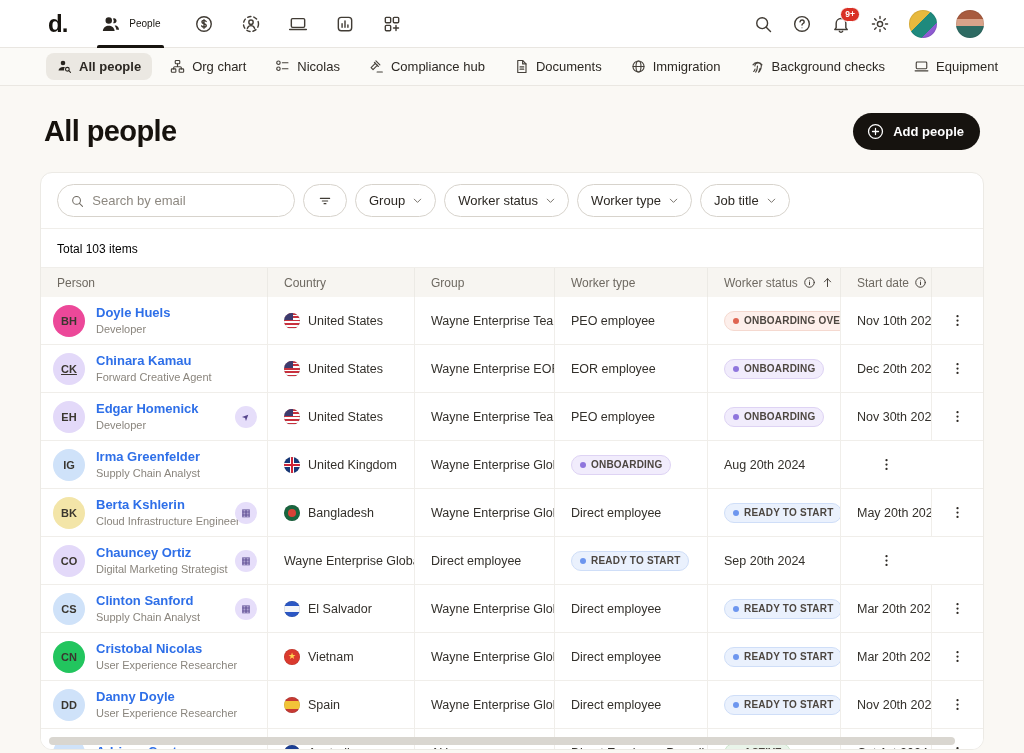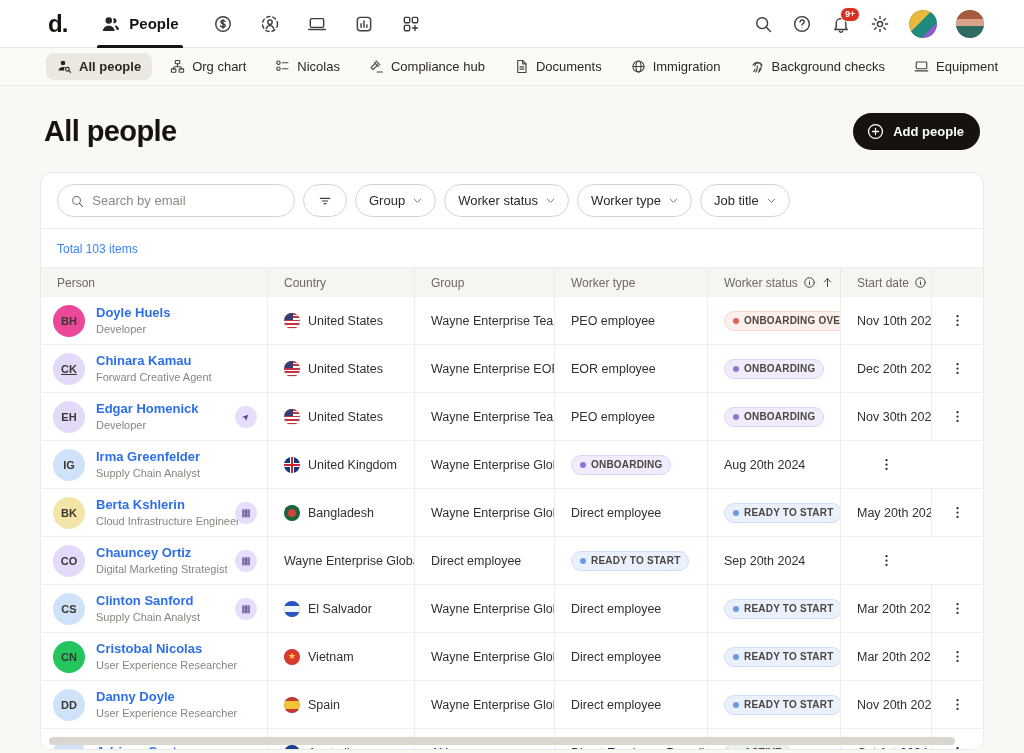--- a/index.html
+++ b/index.html
@@ -6,21 +6,21 @@
   html,body { width:1024px; height:753px; overflow:hidden; }
   body { font-family:"Liberation Sans", sans-serif; background:#faf8f4; color:#17140f; }
   svg { display:block; }
   .ic { width:20px; height:20px; stroke:#413c35; stroke-width:1.7; fill:none; stroke-linecap:round; stroke-linejoin:round; }
   .ics { width:15px; height:15px; stroke:#45403a; stroke-width:1.5; fill:none; stroke-linecap:round; stroke-linejoin:round; flex:none; }
 
   
   .topnav { height:48px; background:#fff; border-bottom:1px solid #e9e6e1; display:flex; align-items:center; padding:0 40px 0 48px; }
   .logo { font-size:24px; font-weight:800; letter-spacing:-1px; margin-right:30px; cursor:pointer; }
   .module { display:flex; align-items:center; gap:8px; height:48px; position:relative; padding:0 4px; cursor:pointer; }
-  .module-label { font-size:15px; font-weight:700; }
+  .module-label { font-size:10px; font-weight:400; }
   .module.active::after { content:''; position:absolute; left:0; right:0; bottom:0; height:3px; background:#17140f; border-radius:2px 2px 0 0; }
   .mod-icons { display:flex; align-items:center; gap:27px; margin-left:30px; }
   .mod-icons > div { cursor:pointer; }
   .topnav-right { margin-left:auto; display:flex; align-items:center; gap:19px; }
   .topnav-right > div { cursor:pointer; }
   .bell-wrap { position:relative; }
   .notif-badge { position:absolute; top:-7px; right:-9px; background:#d93025; color:#fff; font-size:8.5px; font-weight:700; line-height:1; border-radius:9px; padding:2.5px 4px; border:1.5px solid #fff; }
   .avatar-round { width:28px; height:28px; border-radius:50%; }
   .org-avatar { background:linear-gradient(135deg,#e8b93d 0 42%,#1f8a7d 42% 72%,#8e5bd1 72%); box-shadow:inset 0 0 0 1px rgba(0,0,0,.08); }
   .user-avatar { background:linear-gradient(180deg,#a85b3e 0 32%,#d9a38a 32% 58%,#2e6b63 58%); box-shadow:inset 0 0 0 1px rgba(0,0,0,.08); }
@@ -46,21 +46,21 @@
   .search input::placeholder { color:#8d8880; }
   .pillbtn { height:33px; min-width:44px; border:1px solid #d7d3cc; border-radius:17px; background:#fff; display:flex; align-items:center; justify-content:center; cursor:pointer; }
   .pillbtn .ic { width:16px; height:16px; }
   .dd { height:33px; border:1px solid #d7d3cc; border-radius:17px; padding:0 11px 0 13px; font-size:13px; color:#2c2823; display:flex; gap:6px; align-items:center; background:#fff; cursor:pointer; white-space:nowrap; }
   .dd .ic { width:13px; height:13px; stroke:#6e6961; }
   .toolbar-right { margin-left:auto; display:flex; align-items:center; gap:10px; }
   .graybtn { height:31px; padding:0 13px; background:#f1efeb; border-radius:9px; font-size:12.5px; font-weight:600; color:#2c2823; border:none; cursor:pointer; white-space:nowrap; font-family:inherit; }
   .iconbtn { background:none; border:none; cursor:pointer; display:flex; align-items:center; padding:2px; }
   .vdiv { width:1px; height:20px; background:#e2dfda; }
 
-  .totalrow { padding:13px 16px 11px 16px; font-size:12px; color:#3b82f6; border-bottom:1px solid #f0eeea; }
+  .totalrow { padding:13px 16px 11px 16px; font-size:12px; color:#000000; border-bottom:1px solid #f0eeea; }
 
   .tgrid { display:grid; grid-template-columns:226px 147px 140px 153px 133px 91px 52px; }
   .thead { background:#f7f5f1; height:29px; align-items:center; font-size:12px; color:#6e6961; }
   .th { padding-left:16px; display:flex; align-items:center; gap:5px; height:100%; white-space:nowrap; cursor:pointer; }
   .th + .th { border-left:1px solid #eceae5; }
   .th .ic { width:13px; height:13px; stroke:#45403a; stroke-width:1.8; }
 
   .trow { height:48px; border-bottom:1px solid #f0eeea; align-items:center; background:#fff; cursor:pointer; }
   .cell { display:flex; align-items:center; padding-left:16px; height:100%; font-size:12.5px; color:#33302b; white-space:nowrap; overflow:hidden; }
   .cell + .cell { border-left:1px solid #f0eeea; }

